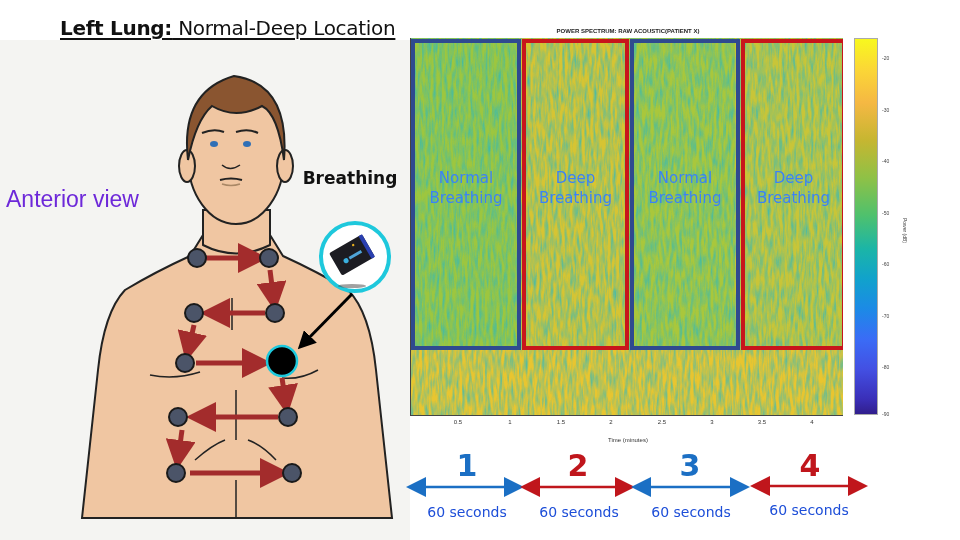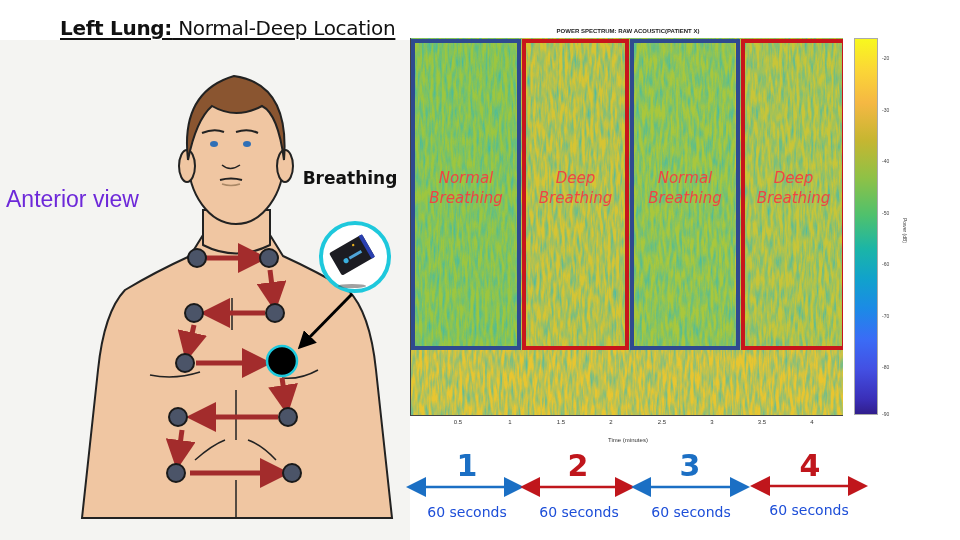--- a/index.html
+++ b/index.html
@@ -8,21 +8,21 @@
   .title b { font-weight:bold;margin-left:40px; }
   .left-panel { position:absolute; left:0; top:40px; width:410px; height:500px; background:#f4f4f2; }
   .anterior { position:absolute; left:6px; top:186px; font-family:"Liberation Sans", sans-serif; font-size:23px; color:#6d28d9; }
   .sensor-label { position:absolute; left:300px; top:167px; width:100px; text-align:center; font-weight:bold; font-size:17px; color:#111; line-height:23px; }
   svg.body-svg { position:absolute; left:0; top:40px; }
   .chart { position:absolute; left:408px; top:28px; width:552px; height:420px; }
   .chart-title { position:absolute; left:0; top:0; width:440px; text-align:center; font-family:"Liberation Sans", sans-serif; font-size:6px; font-weight:bold; color:#222; }
   .spec { position:absolute; left:2px; top:10px; width:432px; height:377px; overflow:hidden; border-left:1px solid #444; border-bottom:1px solid #444; }
   .spec-canvas { position:absolute; inset:0; }
   .seg-box { position:absolute; top:1px; height:311px; border:4px solid; box-sizing:border-box; }
-  .seg-label { position:absolute; top:140px; width:100%; text-align:center; font-size:15px; line-height:20px; color:#ef4444;font-style:italic; }
+  .seg-label { position:absolute; top:140px; width:100%; text-align:center; font-size:15px; line-height:20px; color:#3b82f6; }
   .xtick { position:absolute; top:391px; font-family:"Liberation Sans", sans-serif; font-size:6px; color:#333; transform:translateX(-50%); }
   .xlabel { position:absolute; top:409px; left:0; width:440px; text-align:center; font-family:"Liberation Sans", sans-serif; font-size:6px; color:#333; }
   .cbar { position:absolute; left:446px; top:10px; width:24px; height:377px; border:1px solid #aaa; box-sizing:border-box;
     background:linear-gradient(to bottom,#f8f81e 0%,#fbd736 8%,#f5b843 17%,#c6b631 27%,#8fc146 37%,#4fc16d 47%,#1bb5a7 56%,#11a2cc 64%,#1c8ae6 72%,#3a6cf6 80%,#4350e3 88%,#3a2fb8 96%,#311e8c 100%); }
   .ctick { position:absolute; left:474px; font-family:"Liberation Sans", sans-serif; font-size:5px; color:#444; transform:translateY(-50%); }
   .cbar-label { position:absolute; left:500px; top:190px; font-family:"Liberation Sans", sans-serif; font-size:5px; color:#444; transform:rotate(90deg); transform-origin:left top; white-space:nowrap; }
   .timeline { position:absolute; left:405px; top:440px; width:470px; height:100px; }
   .seg-num { position:absolute; top:8px; font-weight:bold; font-size:30px; transform:translateX(-50%); }
   .seg-dur { position:absolute; top:64px; font-size:14px; color:#1d4ed8; transform:translateX(-50%); white-space:nowrap; }
 </style>

